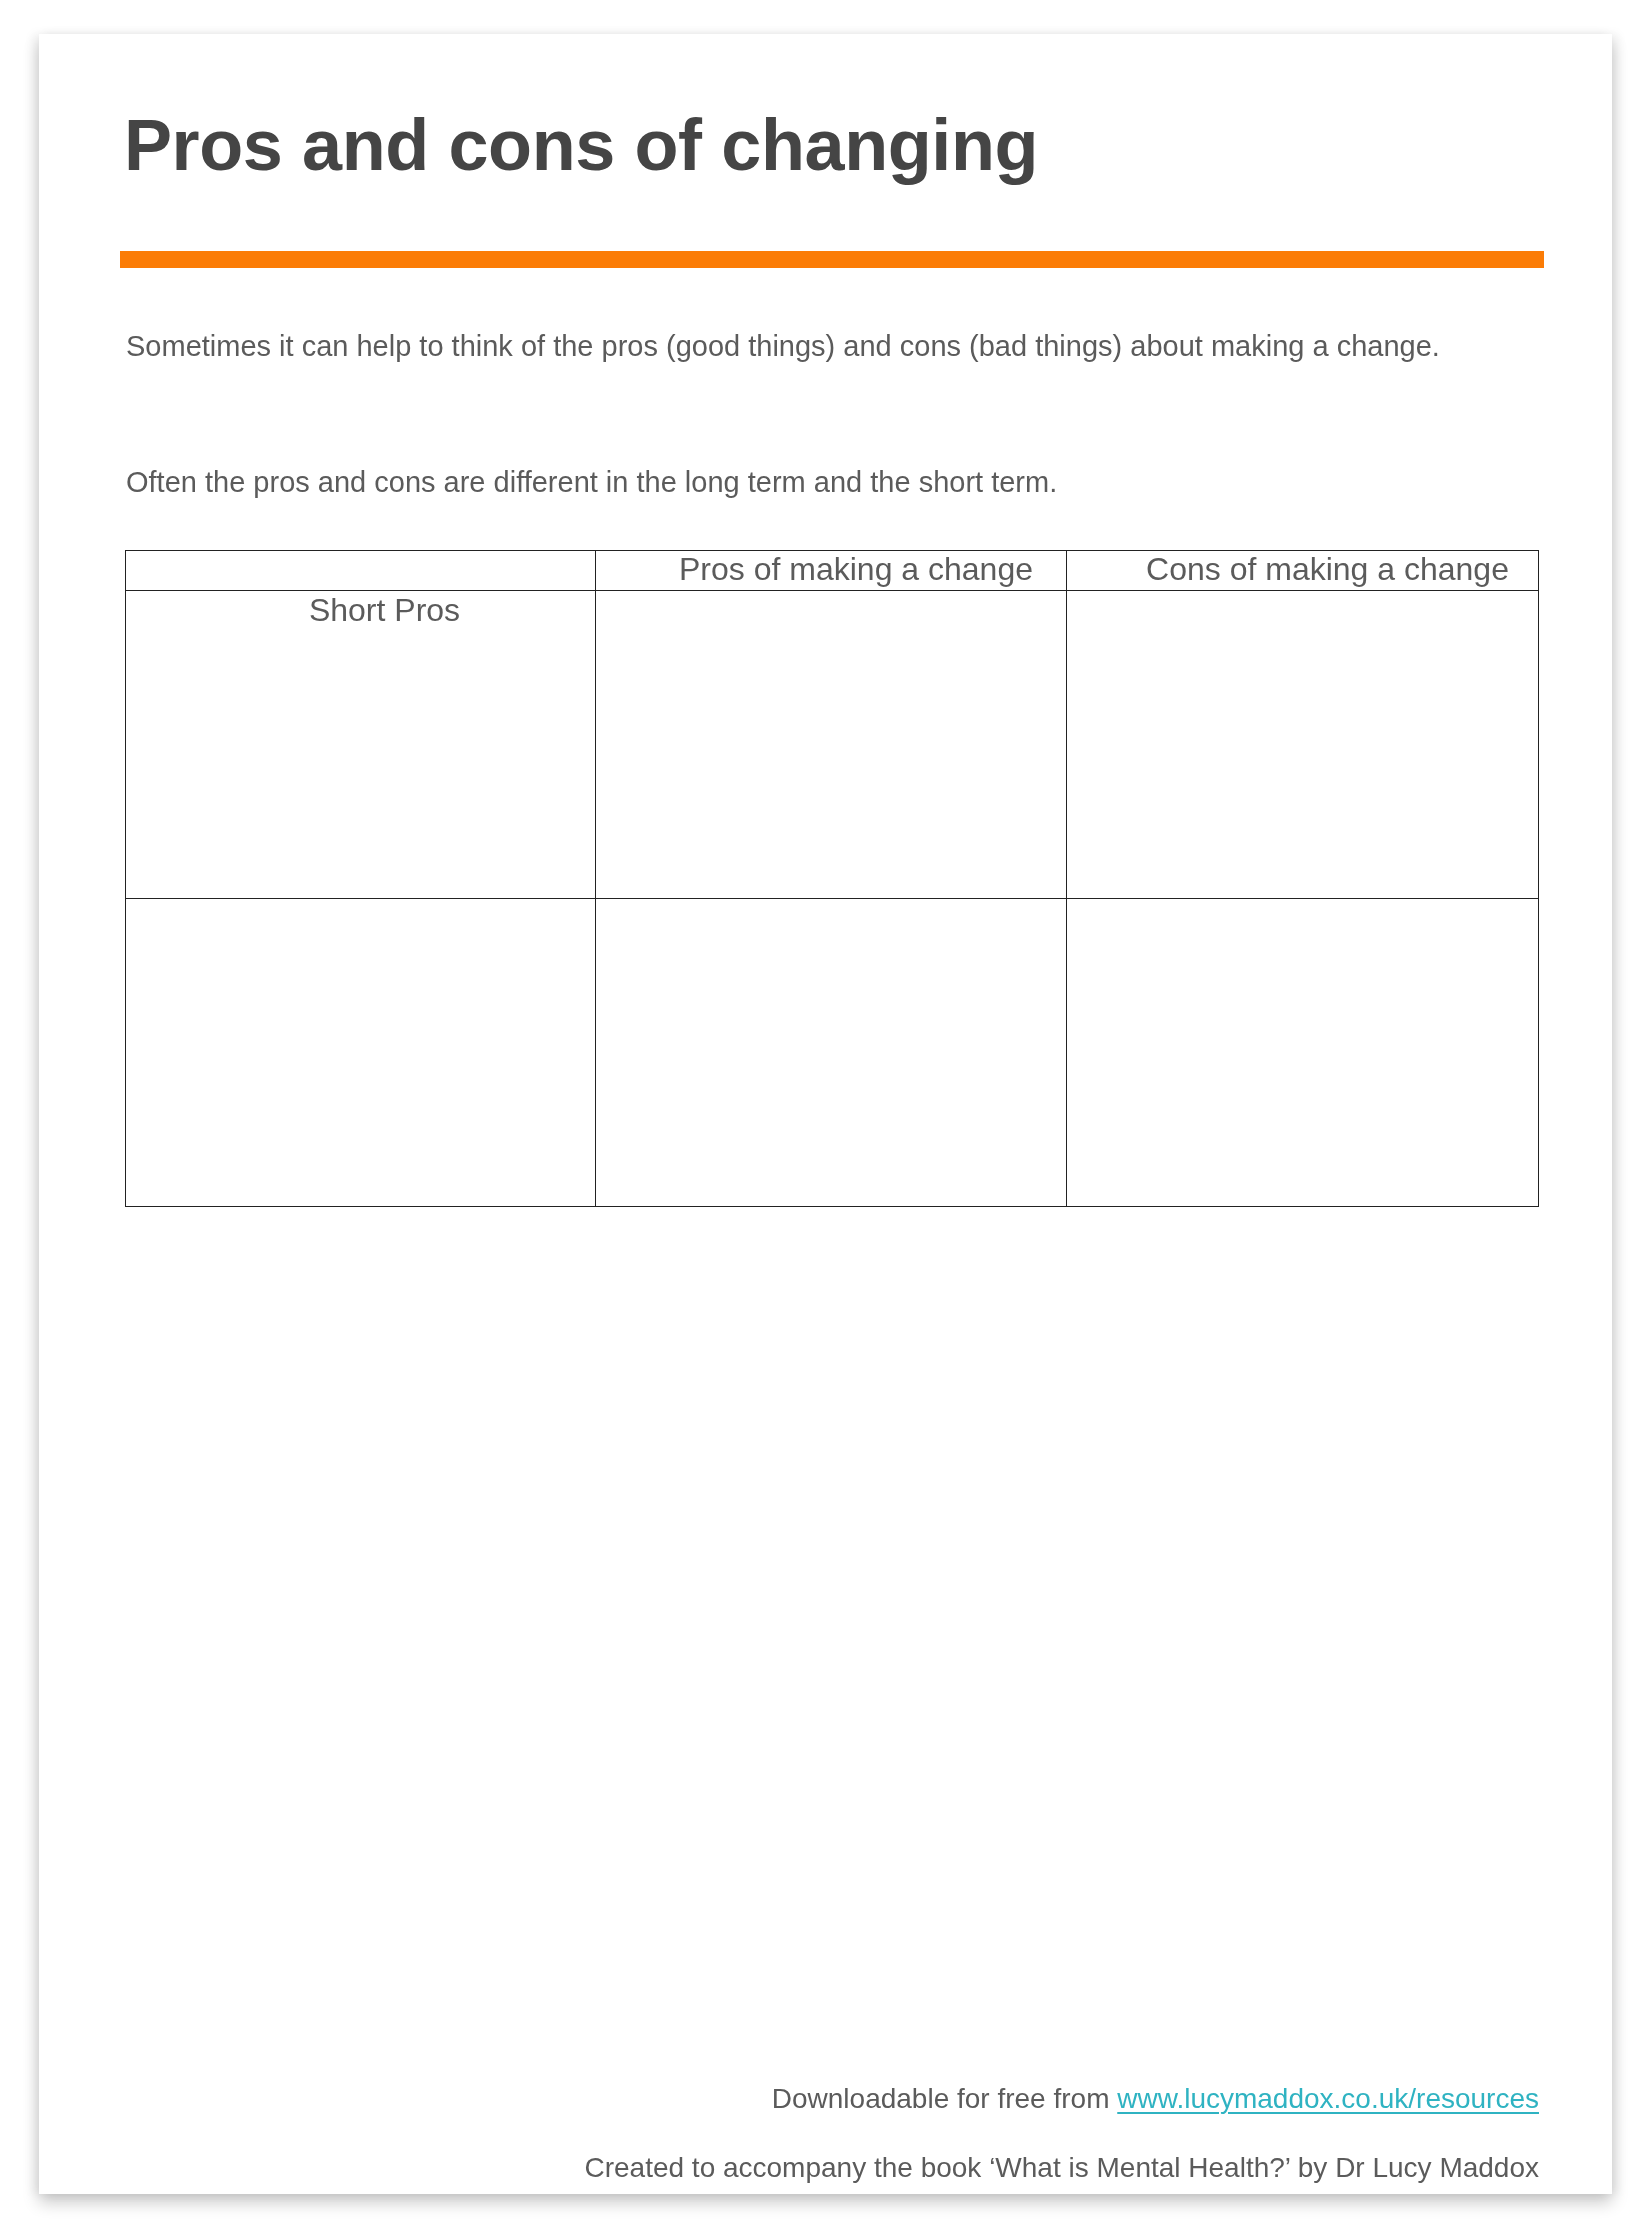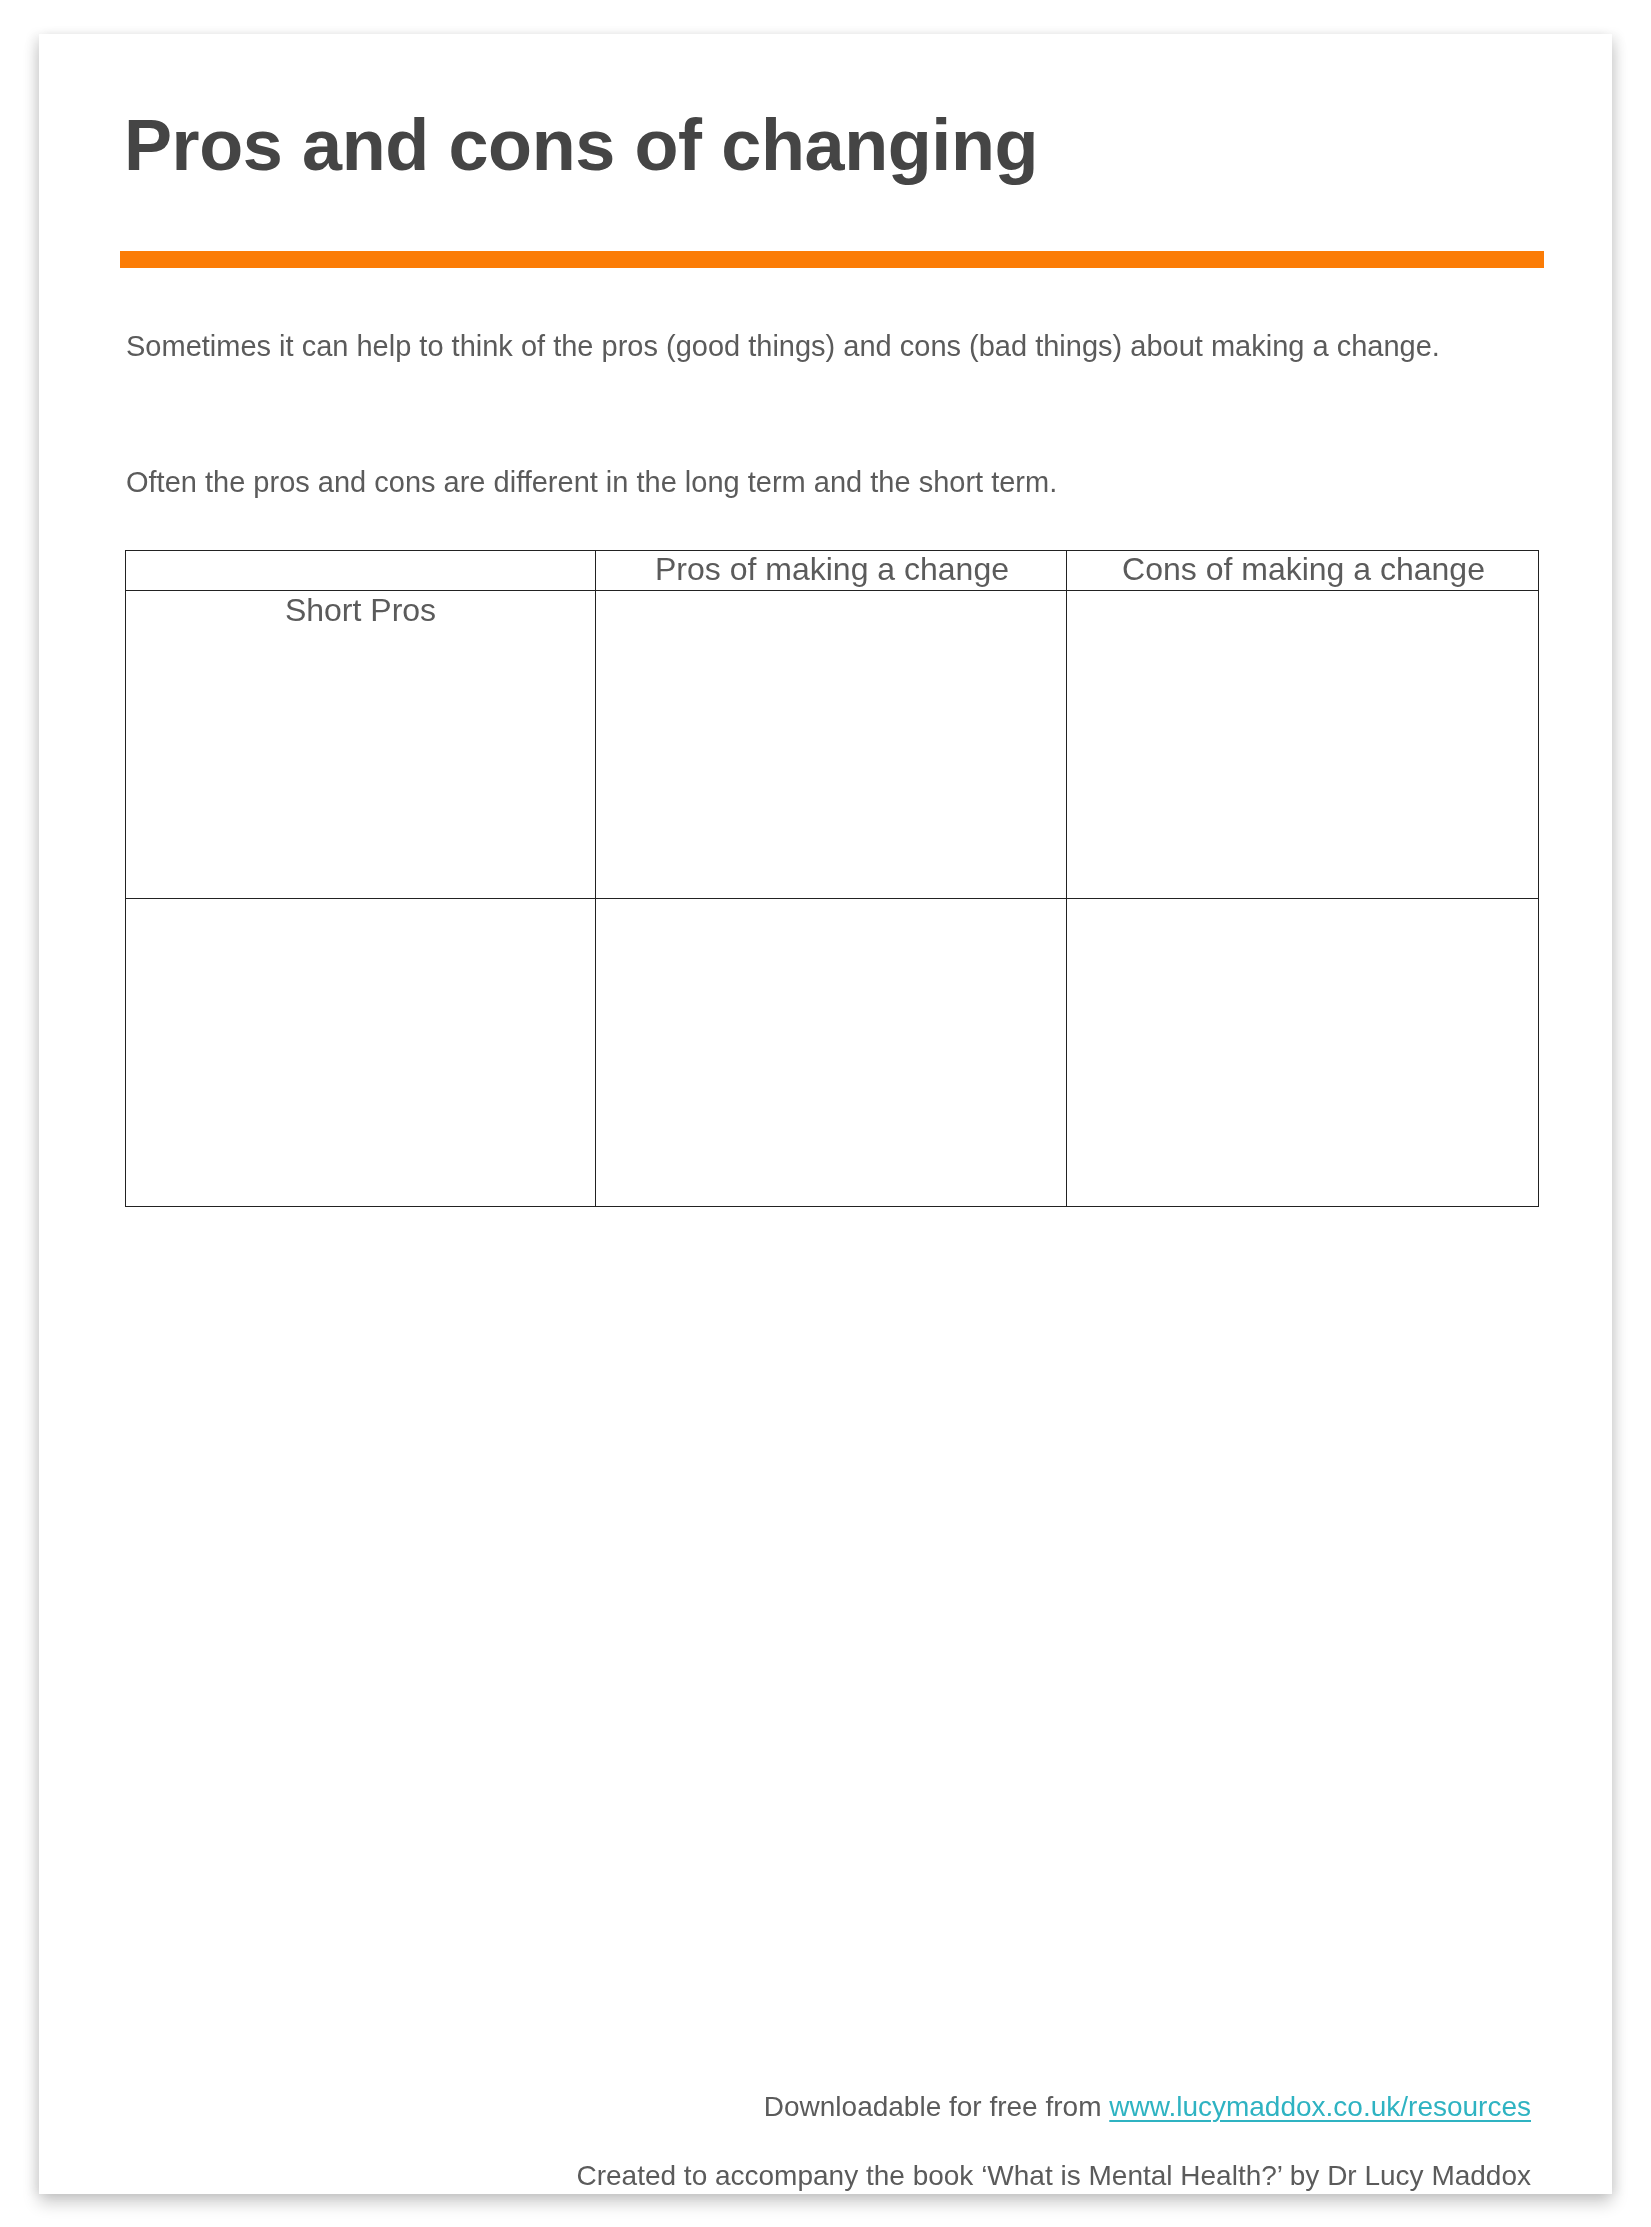--- a/index.html
+++ b/index.html
@@ -64,39 +64,40 @@
       border: 1.4px solid #222;
       box-sizing: border-box;
     }
     .cell {
       position: absolute;
       box-sizing: border-box;
       text-align: center;
       color: #5b5b5b;
       font-size: 32px;
       line-height: 38px;
+      margin-left: 24px;
     }
     .vline {
       position: absolute;
       top: 0;
       bottom: 0;
       width: 1.4px;
       background: #222;
     }
     .hline {
       position: absolute;
       left: 0;
       right: 0;
       height: 1.4px;
       background: #222;
     }
     .footer-line {
       position: absolute;
       right: 73px;
-      margin: 8px;
+      margin: 0;
       font-size: 28px;
       line-height: 34px;
       color: #5b5b5b;
       white-space: nowrap;
       text-align: right;
     }
     .footer-1 { top: 2048px; }
     .footer-2 { top: 2117px; }
     .link {
       color: #2fb3c2;

